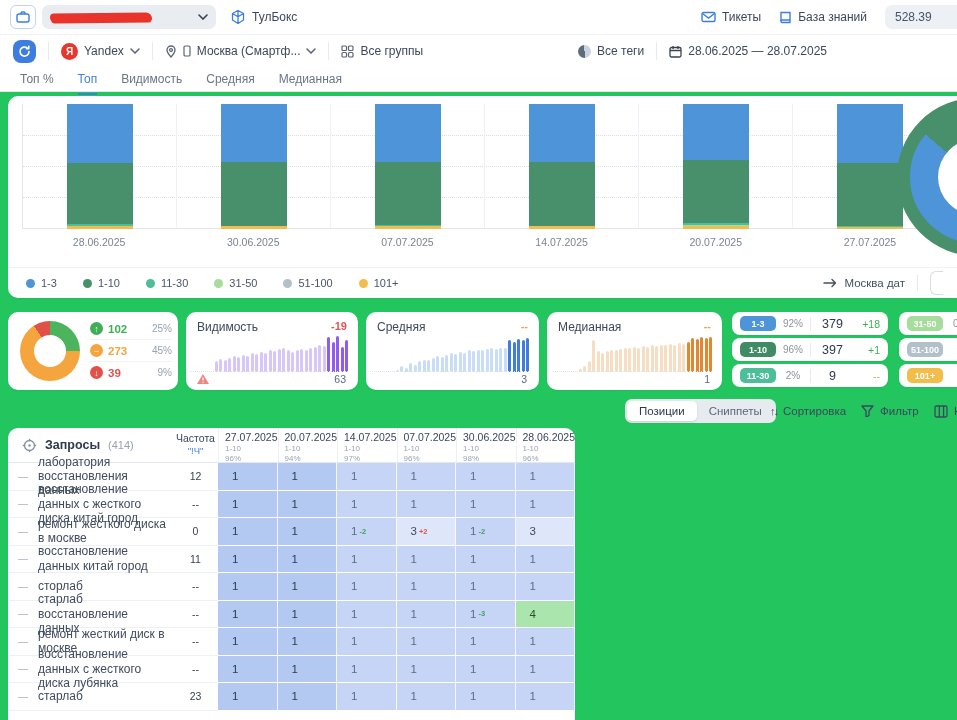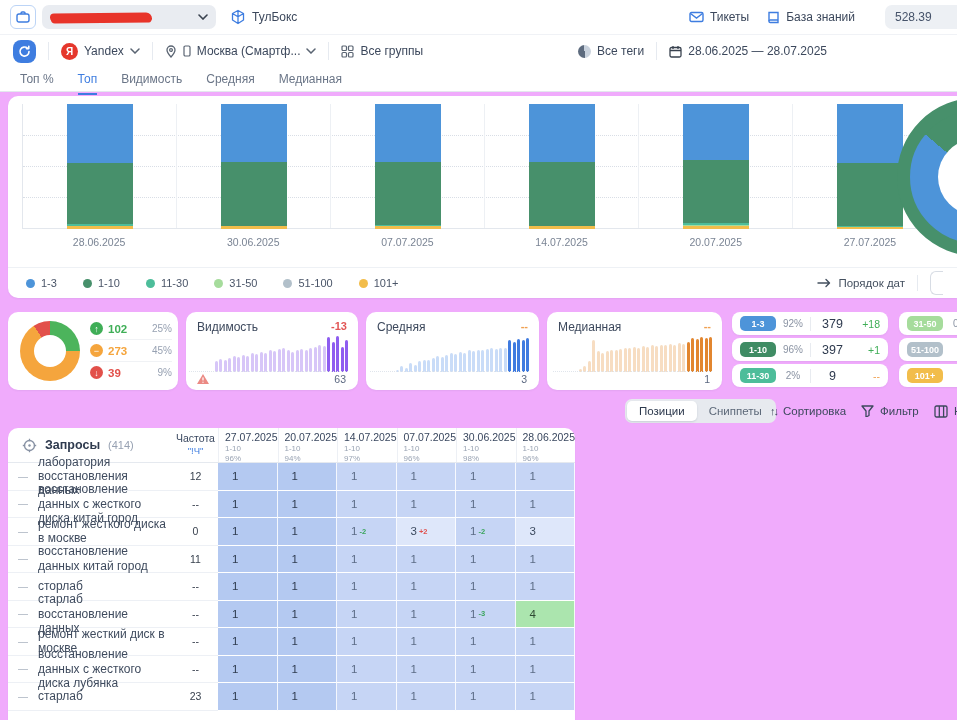--- a/index.html
+++ b/index.html
@@ -1,33 +1,33 @@
 <!DOCTYPE html>
 <html><head>
 <meta charset="utf-8">
 <style>
   html,body{margin:0;padding:0;background:#dfe3e9;}
-  #app{position:relative;width:957px;height:720px;overflow:hidden;background:#f0abfc;
+  #app{position:relative;width:957px;height:720px;overflow:hidden;background:#22c55e;
        font-family:"Liberation Sans",sans-serif;color:#36445a;-webkit-font-smoothing:antialiased;}
   .abs{position:absolute;}
 
   
   .header-block{left:0;top:0;width:957px;height:92px;background:#fff;}
   .topbar{position:absolute;left:0;top:0;width:100%;height:34px;display:flex;align-items:center;border-bottom:1px solid #f0f2f6;}
   .case-btn{margin-left:10px;width:24px;height:22px;border:1.5px solid #bcd4f6;border-radius:6px;
             display:flex;align-items:center;justify-content:center;color:#3e7de0;}
   .proj-select{margin-left:6px;width:158px;height:24px;background:#e9ecf1;border-radius:7px;display:flex;align-items:center;padding:0 8px;cursor:pointer;}
   .redacted{width:102px;height:9px;background:#e8342a;border-radius:4px 6px 3px 5px;transform:rotate(-.6deg);
             box-shadow:0 2px 0 -1px #e8342a;}
   .chev{margin-left:auto;display:flex;}
   .toolbox{display:flex;align-items:center;gap:6px;margin-left:14px;font-size:12px;color:#3c485c;cursor:pointer;}
   .top-right{margin-left:auto;display:flex;align-items:center;gap:18px;padding-right:0;}
   .top-link{display:flex;align-items:center;gap:6px;font-size:12px;color:#3c485c;cursor:pointer;}
   .balance{width:62px;height:24px;background:#edf0f4;border-radius:7px 0 0 7px;display:flex;align-items:center;
-           padding-left:10px;font-size:12px;color:#46536a;cursor:pointer;margin-left:12px;}
+           padding-left:10px;font-size:12px;color:#46536a;cursor:pointer;}
 
   
   .toolbar{position:absolute;left:0;top:35px;width:100%;height:32px;display:flex;align-items:center;}
   .refresh-btn{margin-left:13px;width:23px;height:23px;background:#3e7de0;border-radius:8px;display:flex;align-items:center;justify-content:center;cursor:pointer;}
   .tb-divider{width:1px;height:18px;background:#e6eaf0;margin:0 12px;}
   .tb-item{display:flex;align-items:center;gap:6px;font-size:12px;color:#3c485c;cursor:pointer;white-space:nowrap;}
   .ya-circle{width:17px;height:17px;border-radius:50%;background:#e5372c;color:#fff;font-size:10px;font-weight:bold;
              display:flex;align-items:center;justify-content:center;}
   .toolbar-right{margin-left:auto;display:flex;align-items:center;padding-right:130px;}
   .half-circle{width:13px;height:13px;border-radius:50%;background:conic-gradient(from 180deg,#5d6b7e 0 50%,#c9d2dd 50% 100%);}
@@ -358,21 +358,21 @@
             <span class="legend-dot" style="background: rgb(242, 189, 75);"></span>
             <span>101+</span>
           </div>
         </div>
       <div class="order-btn">
         <span>
           <svg width="14" height="10" viewBox="0 0 14 10">
               <path d="M1 5h11M9 1.5L12.5 5 9 8.5" fill="none" stroke="#44505f" stroke-width="1.4" stroke-linecap="round" stroke-linejoin="round"></path>
             </svg>
         </span>
-        <span>Порядок дат</span>
+        <span>Москва дат</span>
       </div>
       <div class="legend-div"></div>
       <div class="btn-fragment"></div>
     </div>
   </div>
   <div class="abs big-donut" style="background: conic-gradient(from -50deg, rgb(71, 144, 107) 0%, rgb(71, 144, 107) 12%, rgb(77, 148, 217) 12%, rgb(77, 148, 217) 100%); border-color: rgb(71, 144, 107);"></div>
 
   <div class="stat-card" style="left:8px;width:170px;">
     <div class="change-donut" style="background: conic-gradient(rgb(76, 180, 92) 0%, rgb(76, 180, 92) 25%, rgb(245, 165, 61) 25%, rgb(245, 165, 61) 91%, rgb(226, 80, 74) 91%, rgb(226, 80, 74) 100%);"></div>
     <div class="stat-rows">
@@ -389,21 +389,21 @@
         <div class="stat-row">
           <span class="stat-ico" style="background: rgb(226, 80, 74);">↓</span>
           <span class="stat-count" style="color: rgb(226, 80, 74);">39</span>
           <span class="stat-pct">9%</span>
         </div>
       </div>
   </div>
 
   <div class="stat-card spark-card" style="left:186px;width:172px;">
     <div class="spark-title">Видимость</div>
-    <div class="spark-delta" style="color: rgb(226, 85, 85);">-13</div>
+    <div class="spark-delta" style="color: rgb(226, 85, 85);">-19</div>
     <div class="spark">
         <div class="spark-bar" style="height: 10.8px; background: rgb(215, 198, 248);"></div>
         <div class="spark-bar" style="height: 12.96px; background: rgb(215, 198, 248);"></div>
         <div class="spark-bar" style="height: 11.88px; background: rgb(215, 198, 248);"></div>
         <div class="spark-bar" style="height: 14.4px; background: rgb(215, 198, 248);"></div>
         <div class="spark-bar" style="height: 15.84px; background: rgb(215, 198, 248);"></div>
         <div class="spark-bar" style="height: 15.12px; background: rgb(215, 198, 248);"></div>
         <div class="spark-bar" style="height: 16.92px; background: rgb(215, 198, 248);"></div>
         <div class="spark-bar" style="height: 16.2px; background: rgb(215, 198, 248);"></div>
         <div class="spark-bar" style="height: 18.72px; background: rgb(215, 198, 248);"></div>

